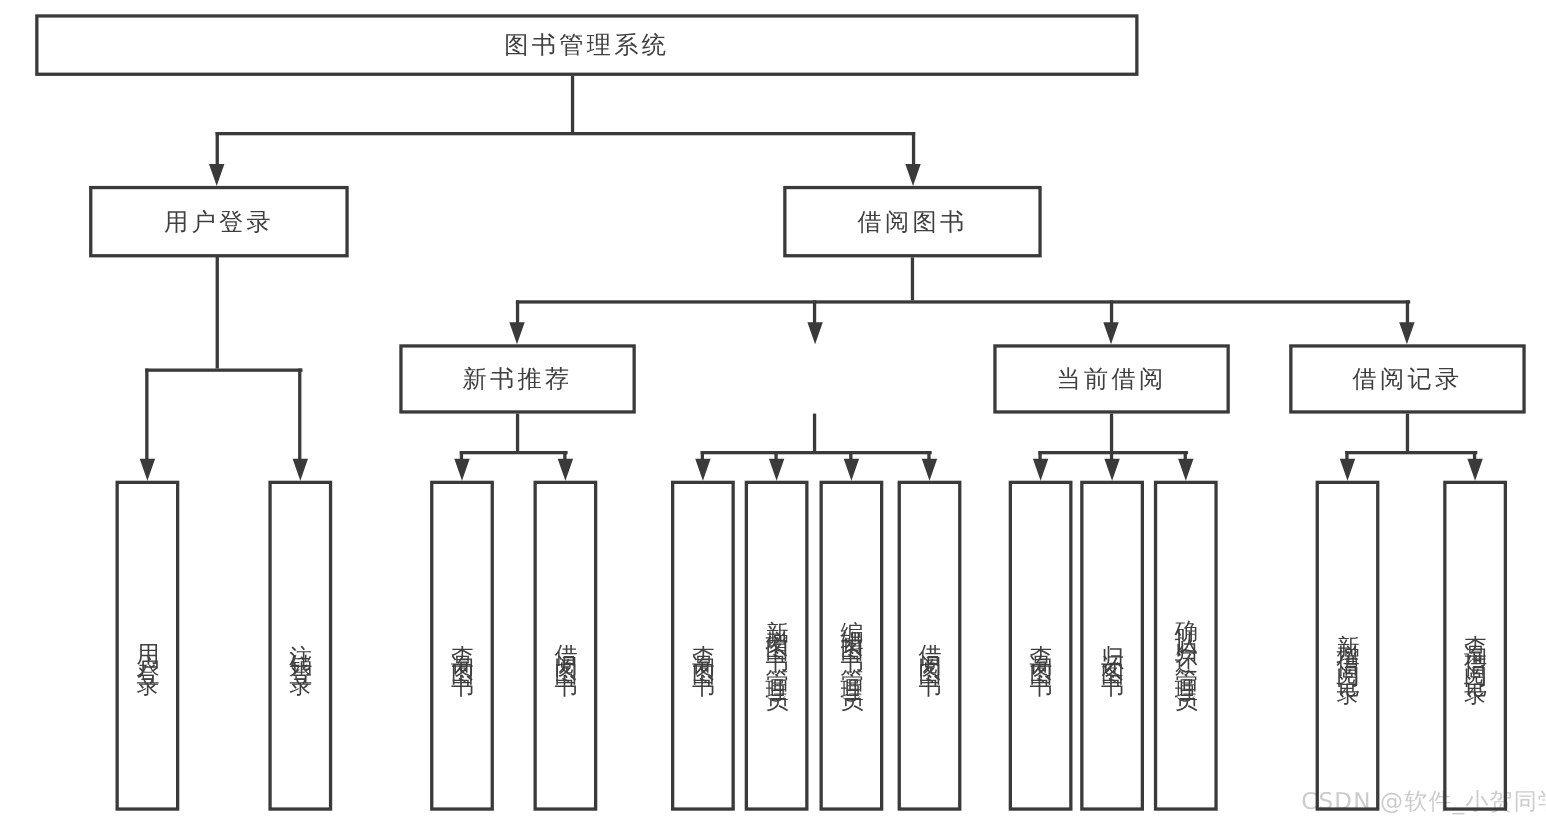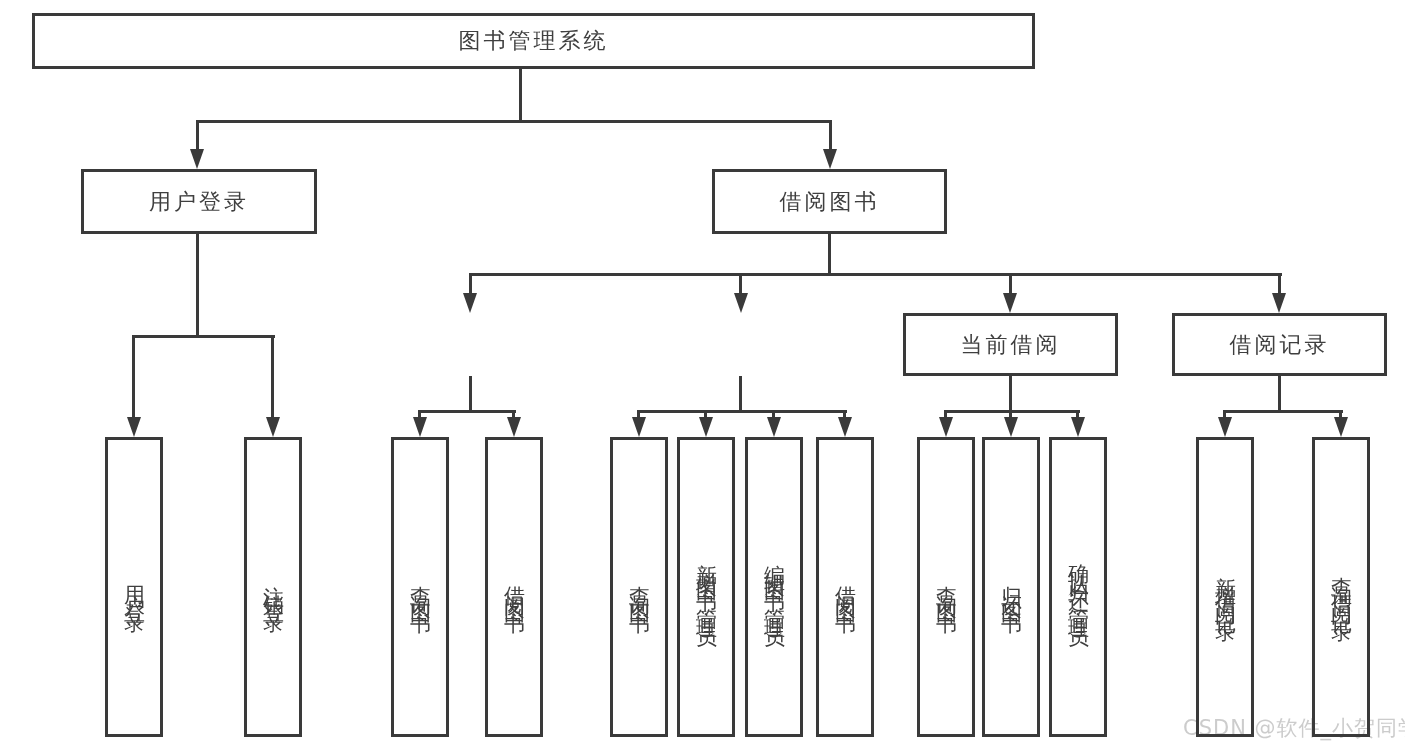--- a/index.html
+++ b/index.html
@@ -68,20 +68,23 @@
     <span>图书管理系统</span>
   </div>
 
   <div class="box" style="left:81px;top:169px;width:236px;height:65px;">
     <span>用户登录</span>
   </div>
   <div class="box" style="left:712px;top:169px;width:235px;height:65px;">
     <span>借阅图书</span>
   </div>
 
+  <div class="box" style="left:363px;top:313px;width:215px;height:63px;">
+    <span>新书推荐</span>
+  </div>
   <div class="box" style="left:1172px;top:313px;width:215px;height:63px;">
     <span>借阅记录</span>
   </div>
   <div class="box" style="left:903px;top:313px;width:215px;height:63px;">
     <span>当前借阅</span>
   </div>
 
   <div class="box leaf" style="left:105px;top:437px;width:58px;height:300px;">
     <span>用户登录</span>
   </div>

